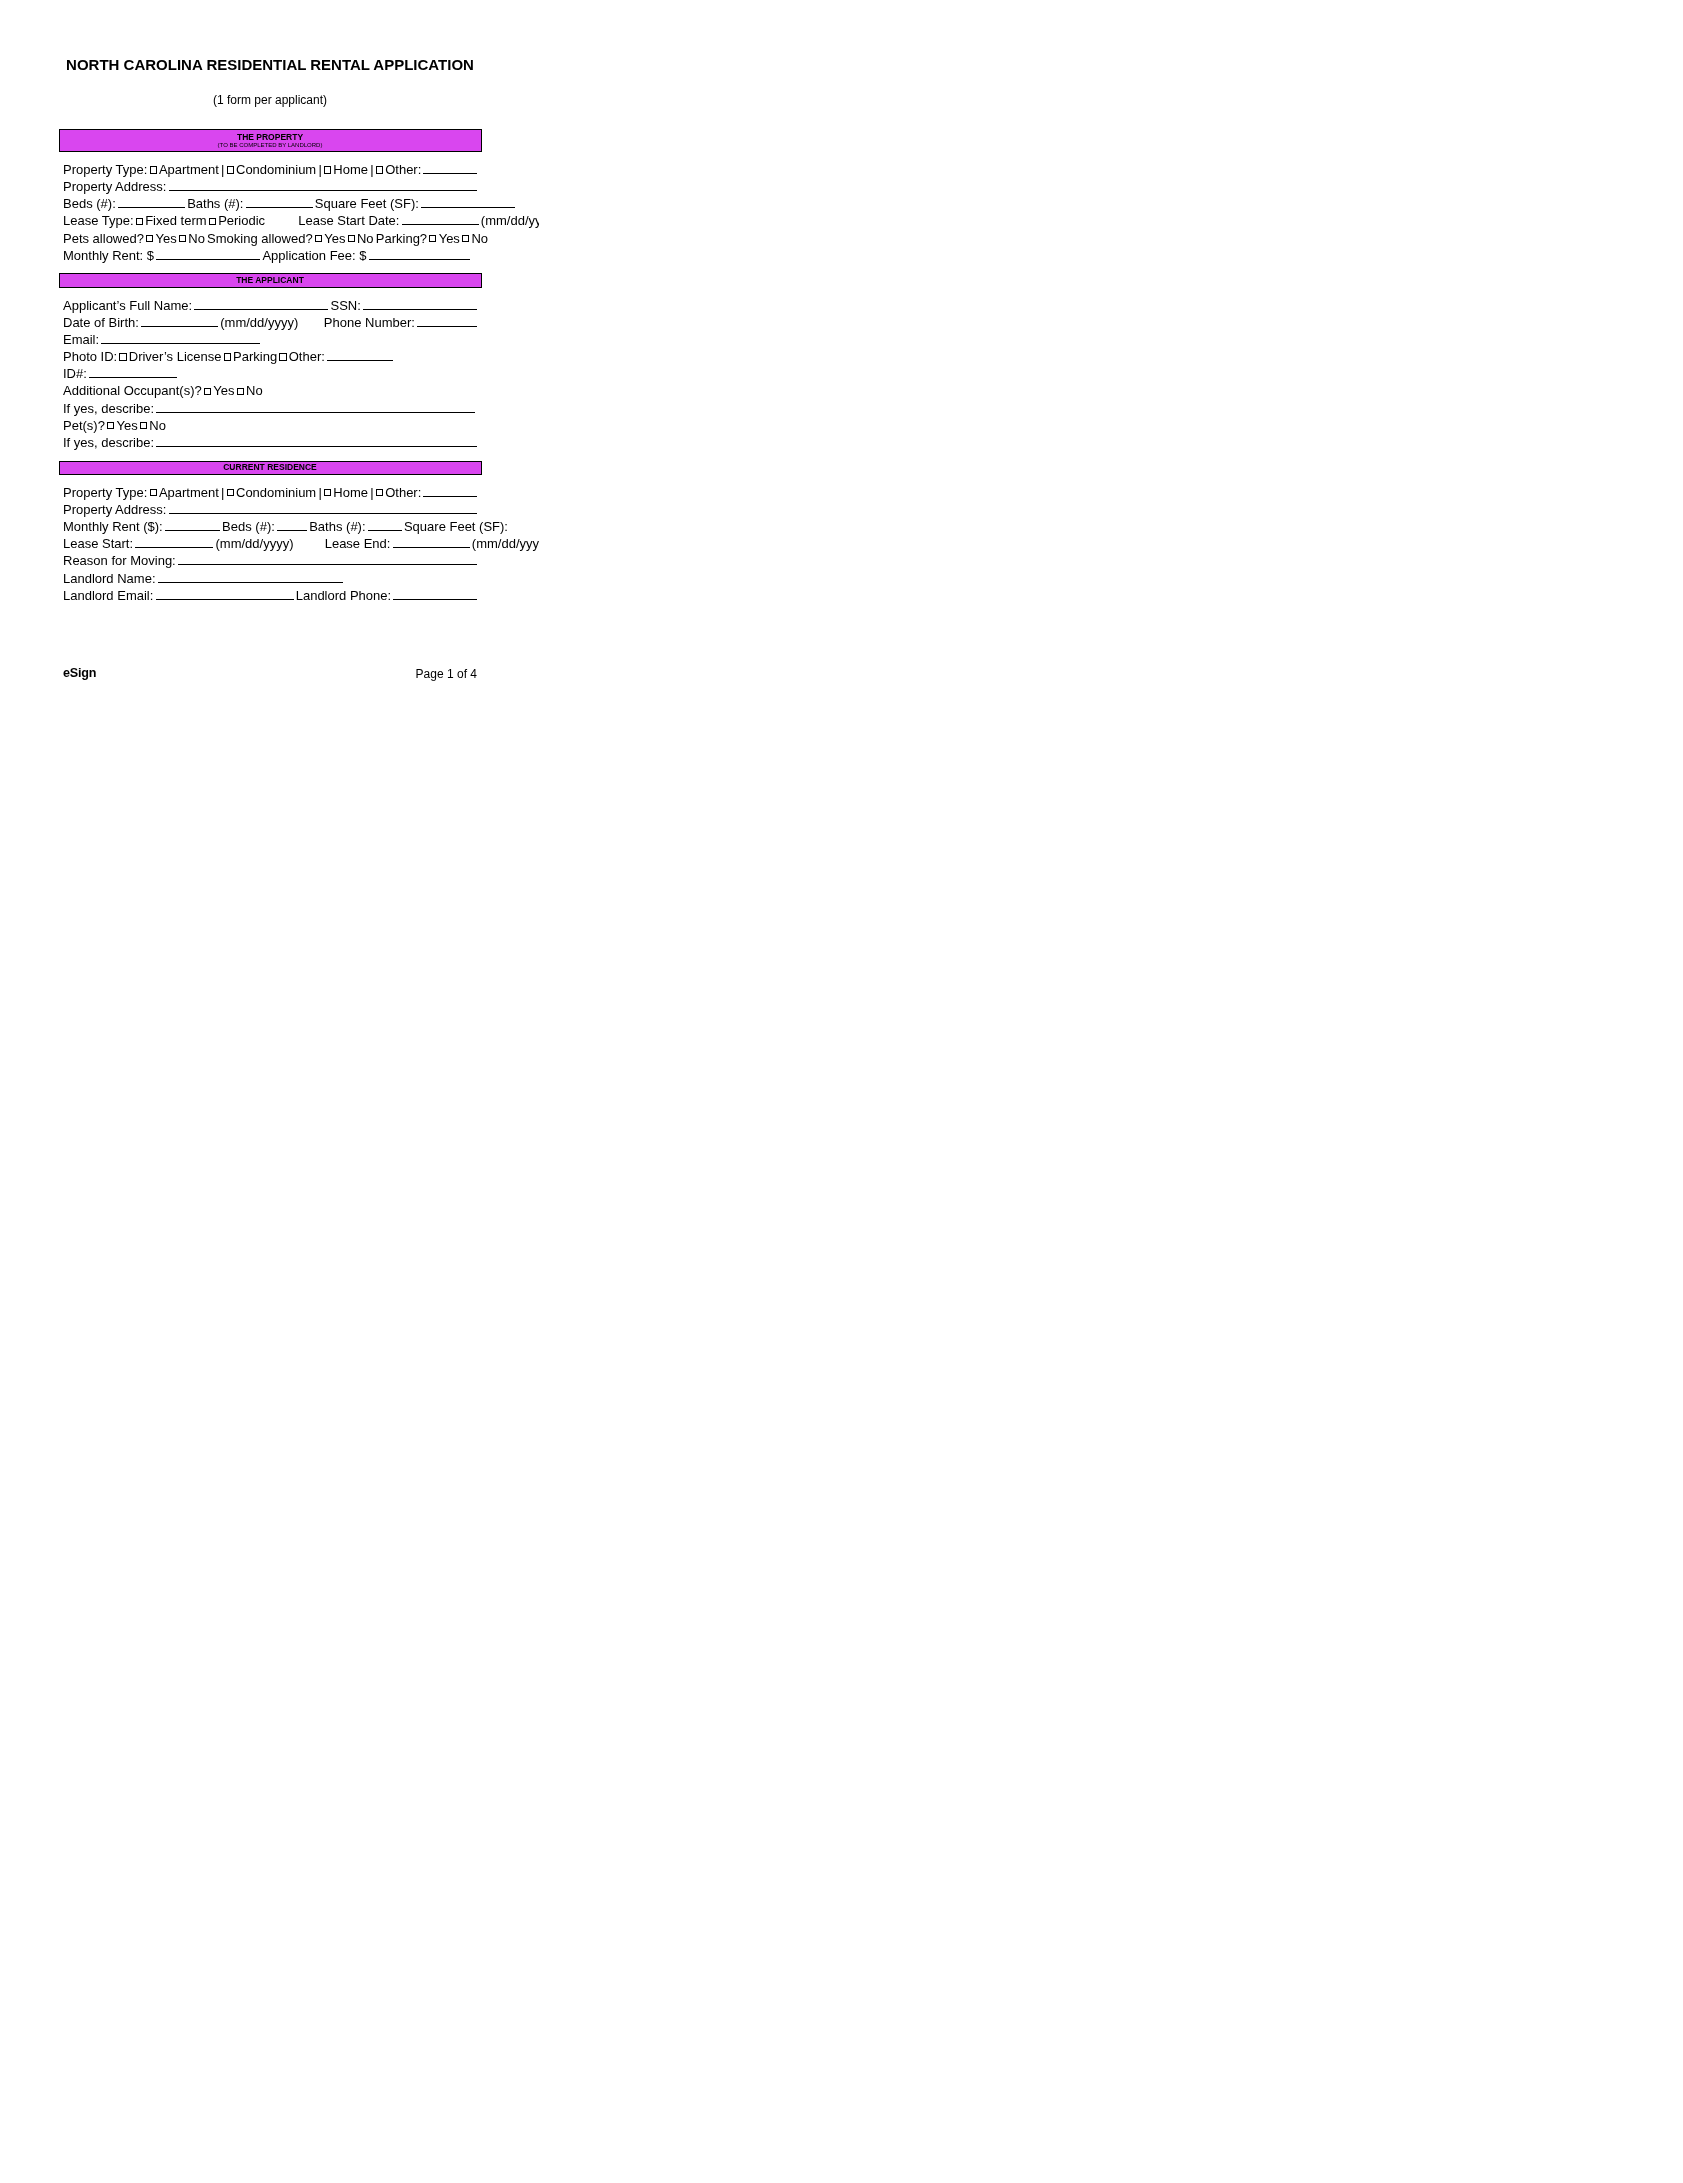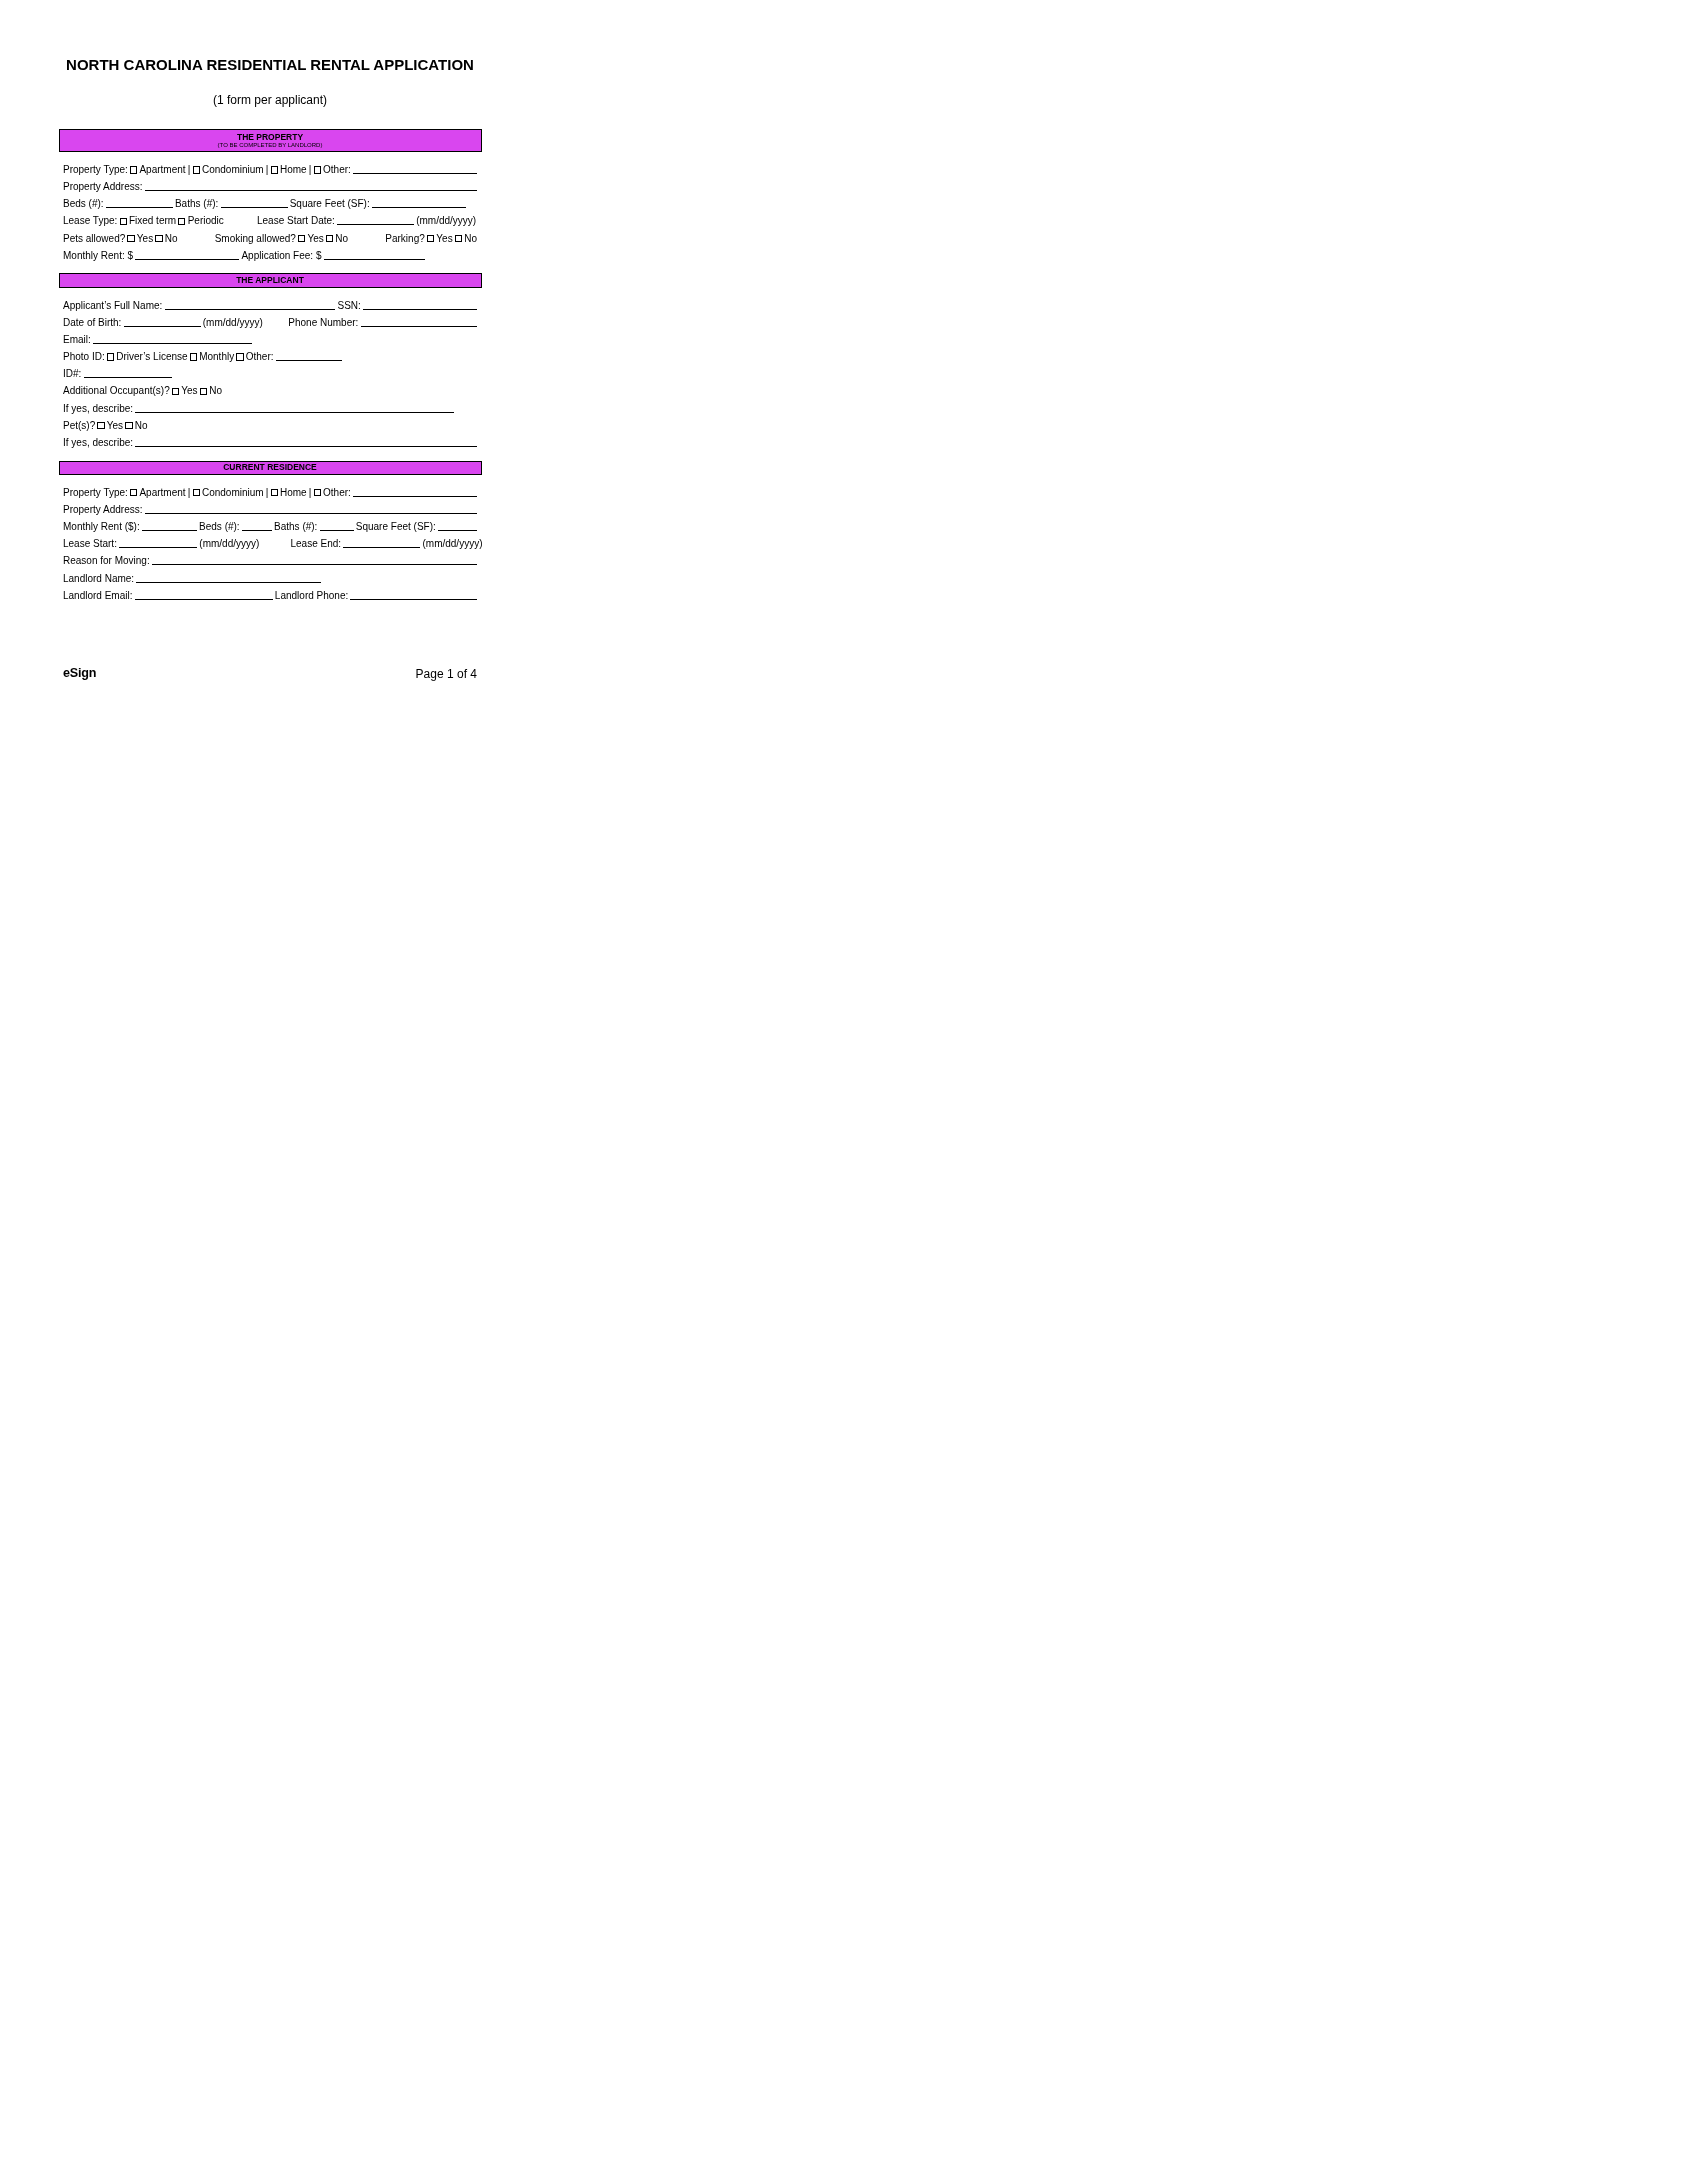--- a/index.html
+++ b/index.html
@@ -14,21 +14,21 @@
   .section-box {
     border:1.3px solid #000; background:#d946ef; text-align:center;
     margin:13.5px -4.5px 12px -4.5px; padding:0.9px 0 1.3px 0;
   }
   .section-box.first { margin-top:21.6px; padding:1.8px 0 2.2px 0; }
   .sh-title { font-size:8.5px; font-weight:bold; line-height:10px; }
   .sh-note  { font-size:6px; line-height:6.7px; }
 
   .fline {
     display:flex; align-items:flex-end; column-gap:2.2px;
-    min-height:10px; margin-bottom:7.2px; font-size:10px; line-height:9px;
+    min-height:10px; margin-bottom:7.2px; font-size:13px; line-height:9px;
   }
   .lbl { white-space:nowrap; }
   .cb {
     width:7.2px; height:7.6px; border:0.9px solid #000; background:#fff;
     flex:none; margin-bottom:0.4px; box-sizing:border-box;
   }
   .blank { border-bottom:1.1px solid #000; height:8px; flex:none; }
   .fill  { flex:1 1 18px; }
 
   .w67{width:30px} .w76{width:34px} .w122{width:55px} .w147{width:66px}
@@ -154,21 +154,21 @@
   <div class="fline">
     <span class="lbl">Email:</span>
     <span class="blank w354"></span>
   </div>
 
   <div class="fline">
     <span class="lbl">Photo ID:</span>
     <span class="cb"></span>
     <span class="lbl">Driver’s License</span>
     <span class="cb"></span>
-    <span class="lbl">Monthly</span>
+    <span class="lbl">Parking</span>
     <span class="cb"></span>
     <span class="lbl">Other:</span>
     <span class="blank w147"></span>
   </div>
 
   <div class="fline">
     <span class="lbl">ID#:</span>
     <span class="blank w195"></span>
   </div>
 

